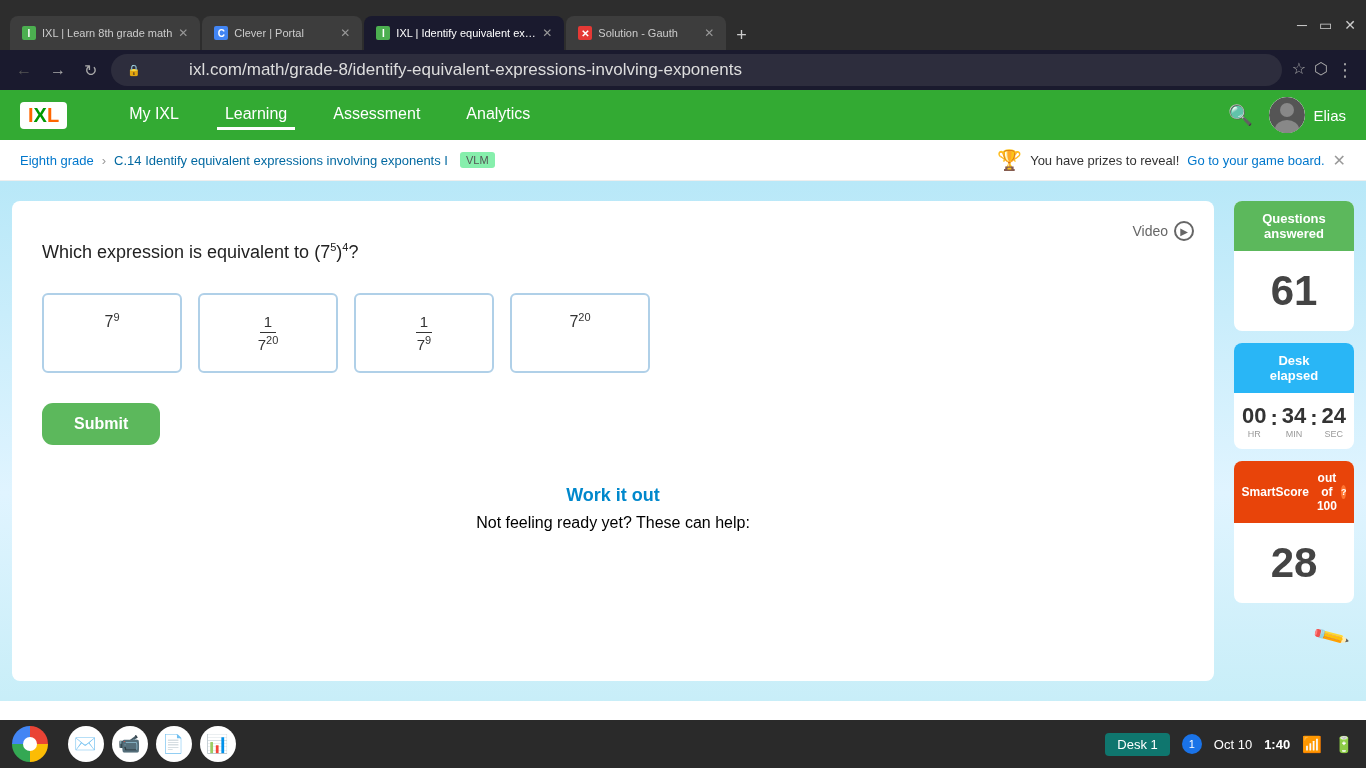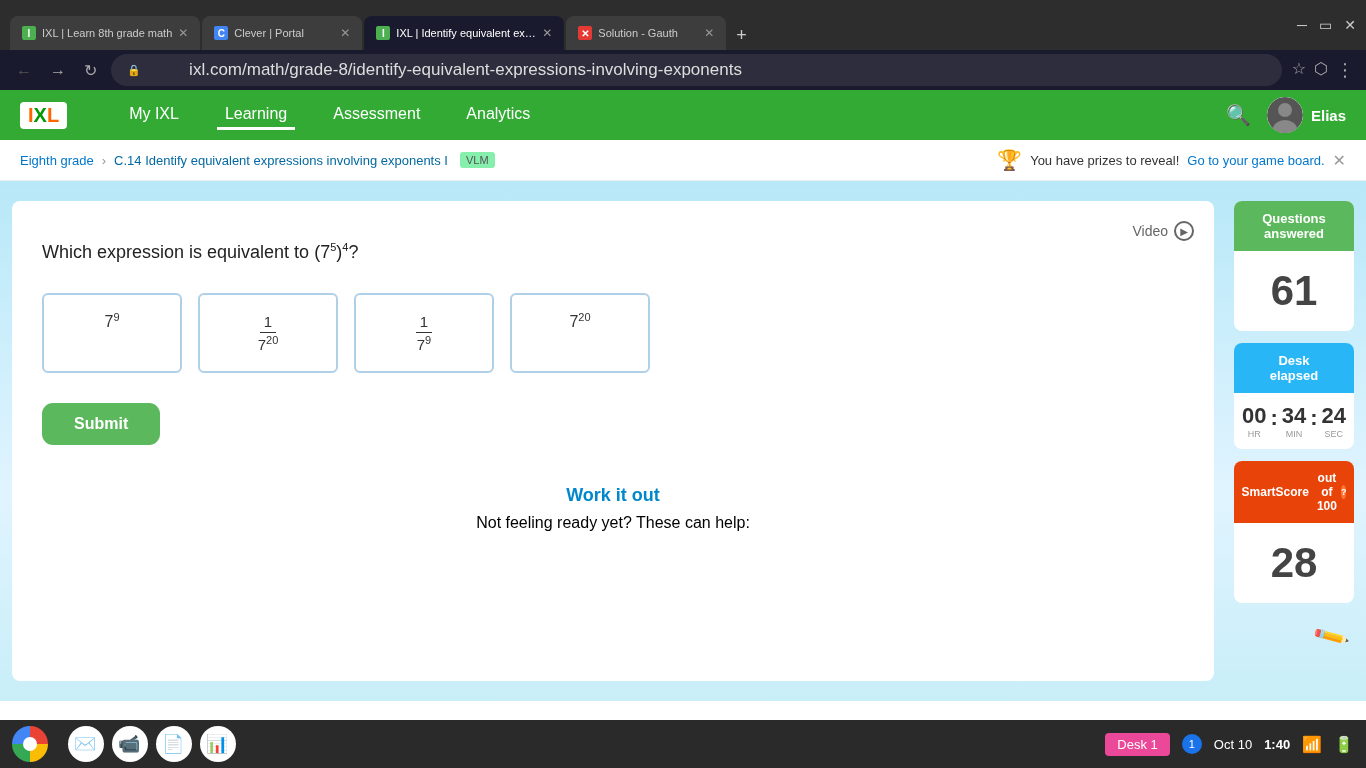--- a/index.html
+++ b/index.html
@@ -86,21 +86,21 @@
     .frac-den { padding: 0 4px; line-height: 1.4; }
 
     
     .taskbar { background: #2a2a2a; height: 48px; display: flex; align-items: center; padding: 0 12px; gap: 12px; position: fixed; bottom: 0; width: 1366px; }
     .taskbar-left { display: flex; align-items: center; }
     .chrome-circle { width: 36px; height: 36px; border-radius: 50%; background: conic-gradient(#ea4335 0deg 90deg, #fbbc05 90deg 180deg, #34a853 180deg 270deg, #4285f4 270deg 360deg); display: flex; align-items: center; justify-content: center; cursor: pointer; }
     .chrome-inner { width: 14px; height: 14px; border-radius: 50%; background: #fff; }
     .taskbar-apps { display: flex; align-items: center; gap: 8px; margin-left: 8px; }
     .taskbar-app { width: 36px; height: 36px; border-radius: 50%; display: flex; align-items: center; justify-content: center; cursor: pointer; font-size: 20px; }
     .taskbar-right { margin-left: auto; display: flex; align-items: center; gap: 12px; }
-    .taskbar-desk { background: #ec4899; color: #fff; font-size: 13px; padding: 4px 12px; border-radius: 4px; }
+    .taskbar-desk { background: #0f766e; color: #fff; font-size: 13px; padding: 4px 12px; border-radius: 4px; }
     .taskbar-time { color: #fff; font-size: 13px; font-weight: bold; }
     .taskbar-date { color: #fff; font-size: 13px; }
     .notification-dot { width: 20px; height: 20px; background: #1a73e8; border-radius: 50%; color: #fff; font-size: 11px; display: flex; align-items: center; justify-content: center; }
   </style>
 </head>
 <body>
 
 <div class="browser-chrome">
   <div class="tab-bar">
 
@@ -166,21 +166,21 @@
   <div class="nav-right">
     <span class="search-icon-nav">🔍</span>
     <div class="user-btn">
       <div class="user-avatar">
         <svg width="36" height="36" viewBox="0 0 36 36">
           <circle cx="18" cy="18" r="18" fill="#555"></circle>
           <circle cx="18" cy="13" r="7" fill="#888"></circle>
           <ellipse cx="18" cy="32" rx="12" ry="9" fill="#888"></ellipse>
         </svg>
       </div>
-      <span style="color:#fff;font-weight:bold;">Elias</span>
+      <span style="color:#fff;font-weight:normal;">Elias</span>
     </div>
   </div>
 </div>
 
 <div class="breadcrumb-bar">
   <span class="breadcrumb-link">Eighth grade</span>
   <span class="breadcrumb-sep">›</span>
   <span class="breadcrumb-current">
     <span>C.14 </span>
     <span>Identify equivalent expressions involving exponents I</span>

